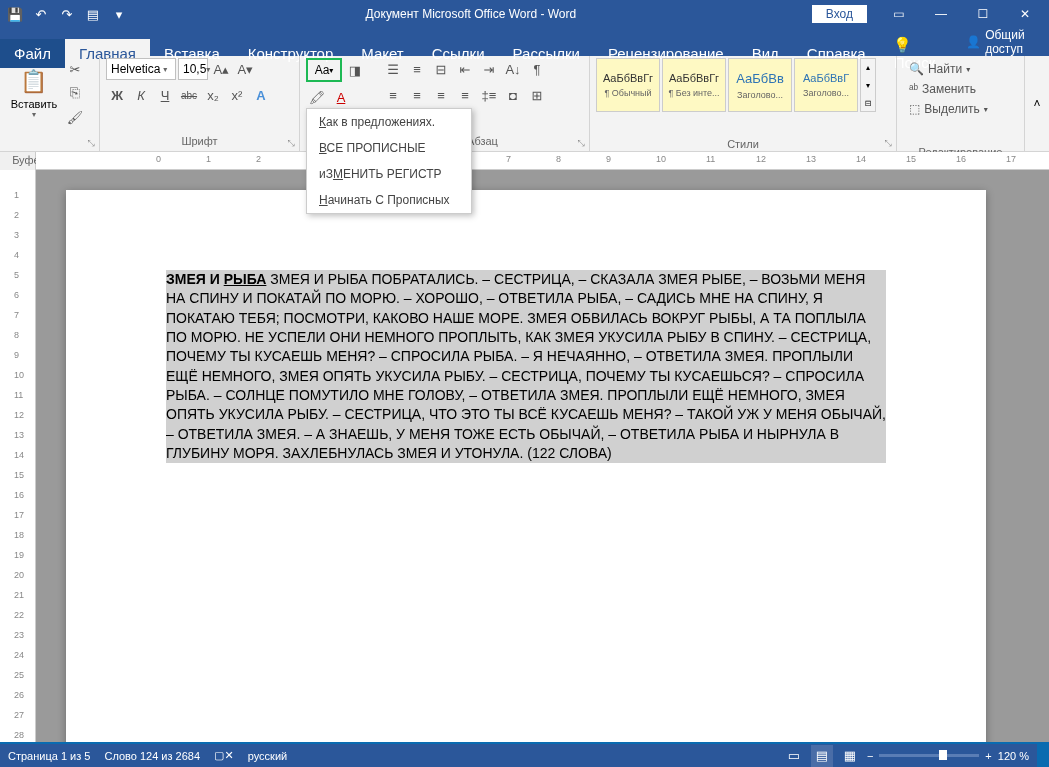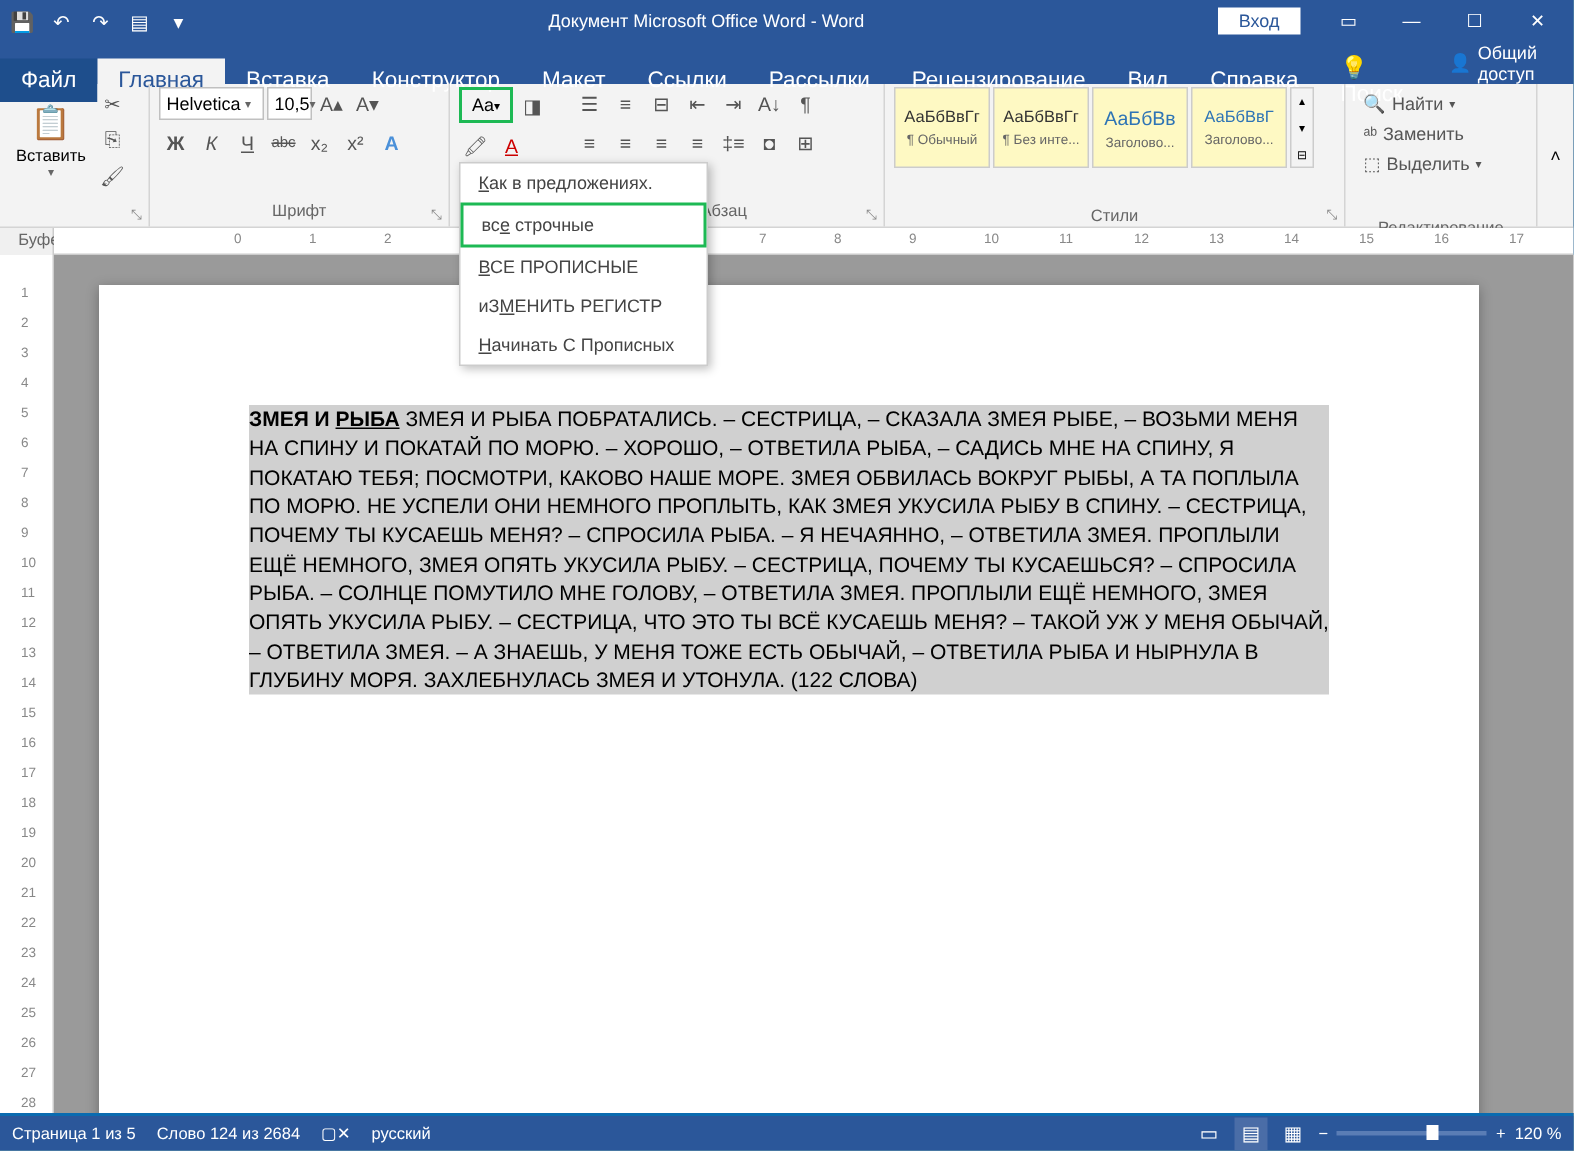--- a/index.html
+++ b/index.html
@@ -39,21 +39,21 @@
 .ruler-corner { width: 36px; background: #f0f0f0; border-right: 1px solid #ccc; }
 .ruler-h { flex: 1; background: #fff; position: relative; overflow: hidden; font-size: 9px; color: #888; border-bottom: 1px solid #ccc; }
 .ruler-tick { position: absolute; top: 2px; }
 .workspace { display: flex; height: 572px; background: #9a9a9a; }
 .ruler-v { width: 36px; background: #fff; border-right: 1px solid #ccc; position: relative; font-size: 9px; color: #888; }
 .doc-scroll { flex: 1; overflow: auto; background: #9a9a9a; padding: 20px 0 0 30px; }
 .page { width: 920px; min-height: 1200px; background: #fff; box-shadow: 0 2px 8px rgba(0,0,0,0.3); padding: 80px 100px; }
 .doc-text { font-family: Arial, Helvetica, sans-serif; font-size: 14px; line-height: 1.38; background: #d0d0d0; }
 .doc-text .bold { font-weight: bold; }
 .doc-text .underline { text-decoration: underline; }
-.statusbar { position: absolute; bottom: 0; left: 0; right: 0; height: 23px; background: #2b579a; color: #fff; display: flex; align-items: center; padding: 0 8px; font-size: 11px; gap: 14px; }
+.statusbar { position: absolute; bottom: 0; left: 0; right: 12px; height: 23px; background: #2b579a; color: #fff; display: flex; align-items: center; padding: 0 8px; font-size: 11px; gap: 14px; }
 .status-right { margin-left: auto; display: flex; align-items: center; gap: 6px; }
 .zoom-slider { width: 100px; height: 3px; background: #5a7db5; position: relative; }
 .zoom-thumb { position: absolute; width: 8px; height: 10px; background: #fff; top: -4px; left: 60px; }
 .case-btn { border: 2px solid #1db954; width: 36px; height: 24px; display: flex; align-items: center; justify-content: center; }
 .dropdown-menu { position: absolute; top: 108px; left: 306px; width: 166px; background: #fff; border: 1px solid #ccc; box-shadow: 2px 2px 6px rgba(0,0,0,0.25); z-index: 100; }
 .menu-item { padding: 6px 12px; font-size: 12px; color: #444; }
 .menu-item.hl { border: 2px solid #1db954; }
 .menu-item u { text-decoration: underline; }
 .launcher { position: absolute; right: 2px; bottom: 2px; width: 12px; height: 12px; font-size: 9px; color: #888; display: flex; align-items: center; justify-content: center; }
 </style>
@@ -368,21 +368,20 @@
     </div>
   <div class="doc-scroll">
     <div class="page">
       <div class="doc-text"><span class="bold"><span>ЗМЕЯ И </span><span class="underline">РЫБА</span></span><span> ЗМЕЯ И РЫБА ПОБРАТАЛИСЬ. – СЕСТРИЦА, – СКАЗАЛА ЗМЕЯ РЫБЕ, – ВОЗЬМИ МЕНЯ НА СПИНУ И ПОКАТАЙ ПО МОРЮ. – ХОРОШО, – ОТВЕТИЛА РЫБА, – САДИСЬ МНЕ НА СПИНУ, Я ПОКАТАЮ ТЕБЯ; ПОСМОТРИ, КАКОВО НАШЕ МОРЕ. ЗМЕЯ ОБВИЛАСЬ ВОКРУГ РЫБЫ, А ТА ПОПЛЫЛА ПО МОРЮ. НЕ УСПЕЛИ ОНИ НЕМНОГО ПРОПЛЫТЬ, КАК ЗМЕЯ УКУСИЛА РЫБУ В СПИНУ. – СЕСТРИЦА, ПОЧЕМУ ТЫ КУСАЕШЬ МЕНЯ? – СПРОСИЛА РЫБА. – Я НЕЧАЯННО, – ОТВЕТИЛА ЗМЕЯ. ПРОПЛЫЛИ ЕЩЁ НЕМНОГО, ЗМЕЯ ОПЯТЬ УКУСИЛА РЫБУ. – СЕСТРИЦА, ПОЧЕМУ ТЫ КУСАЕШЬСЯ? – СПРОСИЛА РЫБА. – СОЛНЦЕ ПОМУТИЛО МНЕ ГОЛОВУ, – ОТВЕТИЛА ЗМЕЯ. ПРОПЛЫЛИ ЕЩЁ НЕМНОГО, ЗМЕЯ ОПЯТЬ УКУСИЛА РЫБУ. – СЕСТРИЦА, ЧТО ЭТО ТЫ ВСЁ КУСАЕШЬ МЕНЯ? – ТАКОЙ УЖ У МЕНЯ ОБЫЧАЙ, – ОТВЕТИЛА ЗМЕЯ. – А ЗНАЕШЬ, У МЕНЯ ТОЖЕ ЕСТЬ ОБЫЧАЙ, – ОТВЕТИЛА РЫБА И НЫРНУЛА В ГЛУБИНУ МОРЯ. ЗАХЛЕБНУЛАСЬ ЗМЕЯ И УТОНУЛА. (122 СЛОВА)</span></div>
     </div>
   </div>
 </div>
 
 <div class="dropdown-menu">
   <div class="menu-item"><u>К</u>ак в предложениях.</div>
-  <div class="menu-item hl">вс<u>е</u> строчные</div>
   <div class="menu-item"><u>В</u>СЕ ПРОПИСНЫЕ</div>
   <div class="menu-item">иЗ<u>М</u>ЕНИТЬ РЕГИСТР</div>
   <div class="menu-item"><u>Н</u>ачинать С Прописных</div>
 </div>
 
 <div class="statusbar">
   <span>Страница 1 из 5</span>
   <span>Слово 124 из 2684</span>
   <span><span>▢✕</span></span>
   <span>русский</span>

